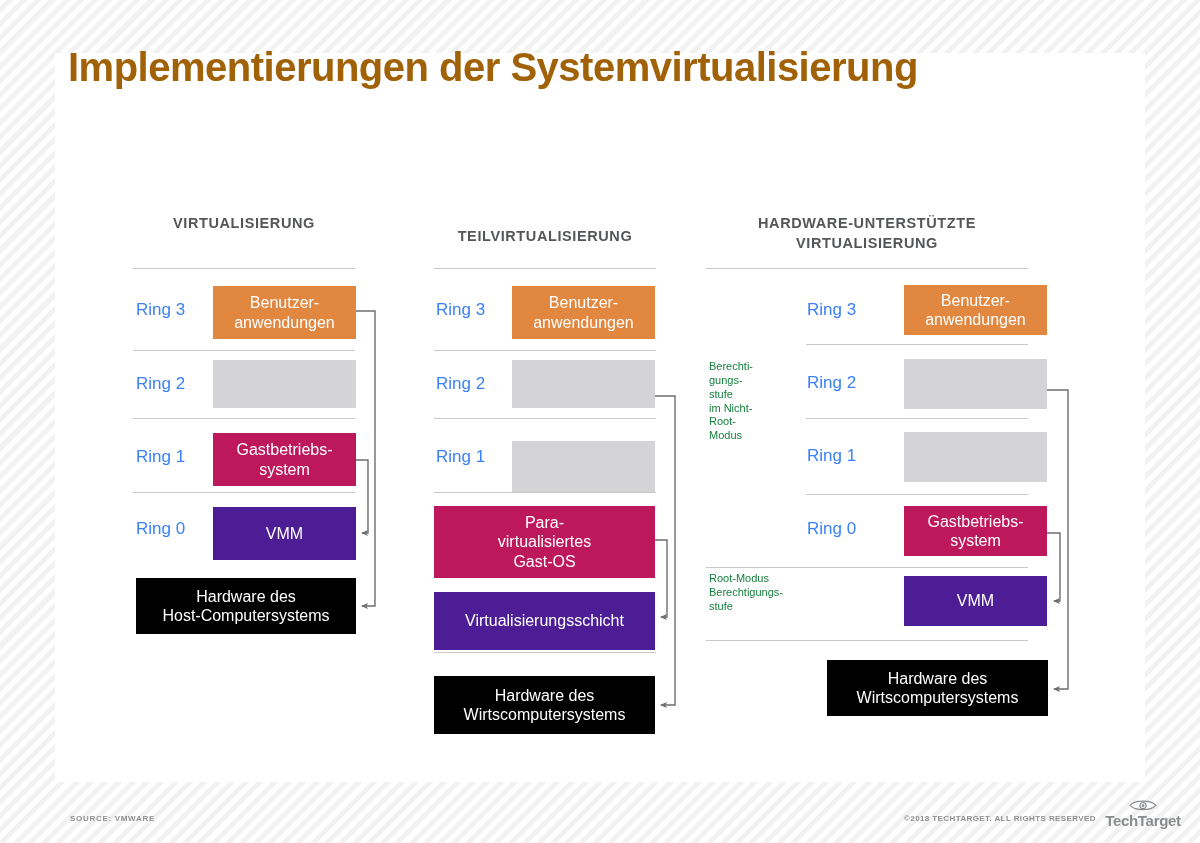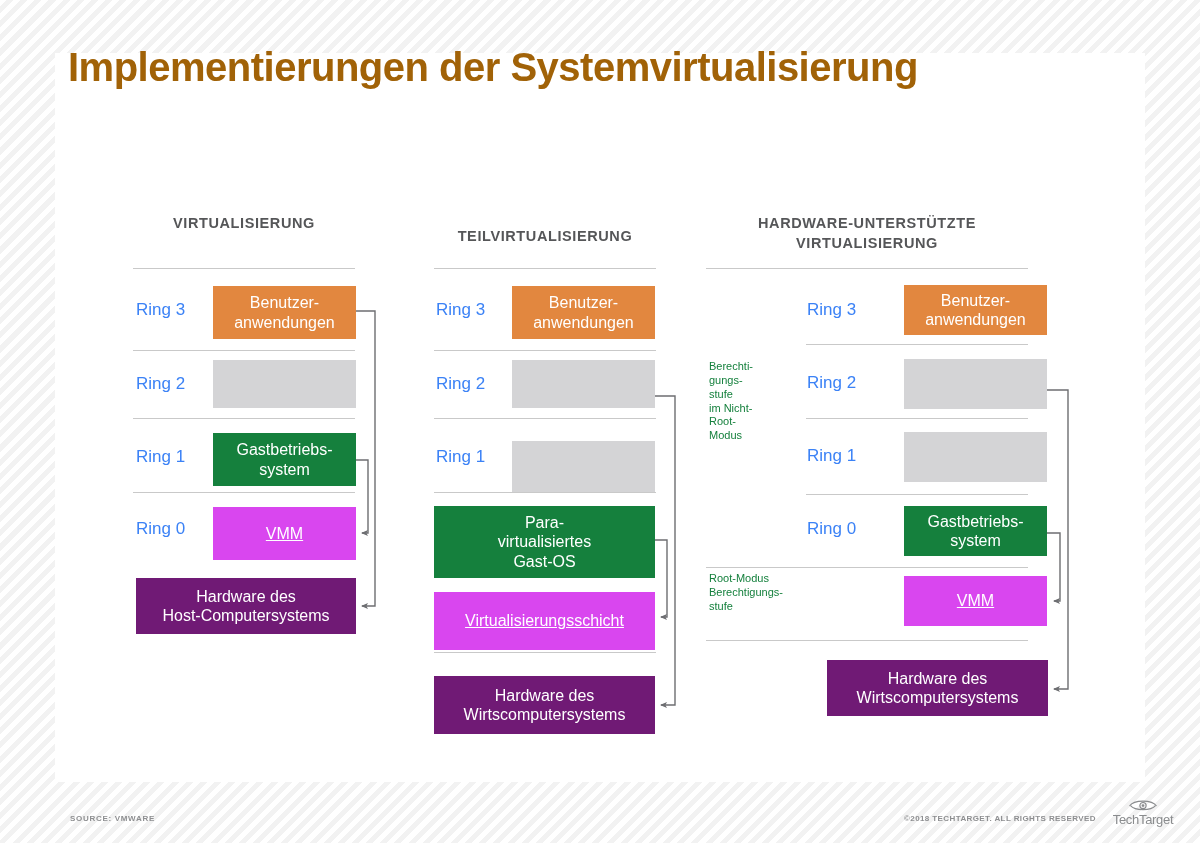--- a/index.html
+++ b/index.html
@@ -73,23 +73,23 @@
     align-items: center;
     justify-content: center;
     text-align: center;
     font-size: 16px;
     color: #ffffff;
     line-height: 1.2;
     padding: 0 6px;
   }
   .box.orange { background: #e2873f; }
   .box.gray   { background: #d4d4d6; }
-  .box.lblue  { background: #15803d; }
-  .box.dblue  { background: #d946ef; text-decoration: underline; }
-  .box.hw     { background: #701a75; }
+  .box.lblue  { background: #be185d; }
+  .box.dblue  { background: #4c1d95; }
+  .box.hw     { background: #000000; }
 
   
   .arrows {
     position: absolute;
     left: 0; top: 0;
     width: 1200px; height: 843px;
     pointer-events: none;
   }
 
   
@@ -115,22 +115,22 @@
   }
   .logo {
     position: absolute;
     right: 18px;
     top: 798px;
     width: 78px;
     text-align: center;
     color: #8a8c8e;
   }
   .logo-text {
-    font-size: 13px;
-    font-weight: normal;
+    font-size: 15px;
+    font-weight: bold;
     letter-spacing: -0.3px;
     line-height: 1;
   }
 </style>
 </head>
 <body>
 
 <div class="card"></div>
 
 <div class="title">Implementierungen der Systemvirtualisierung</div>

